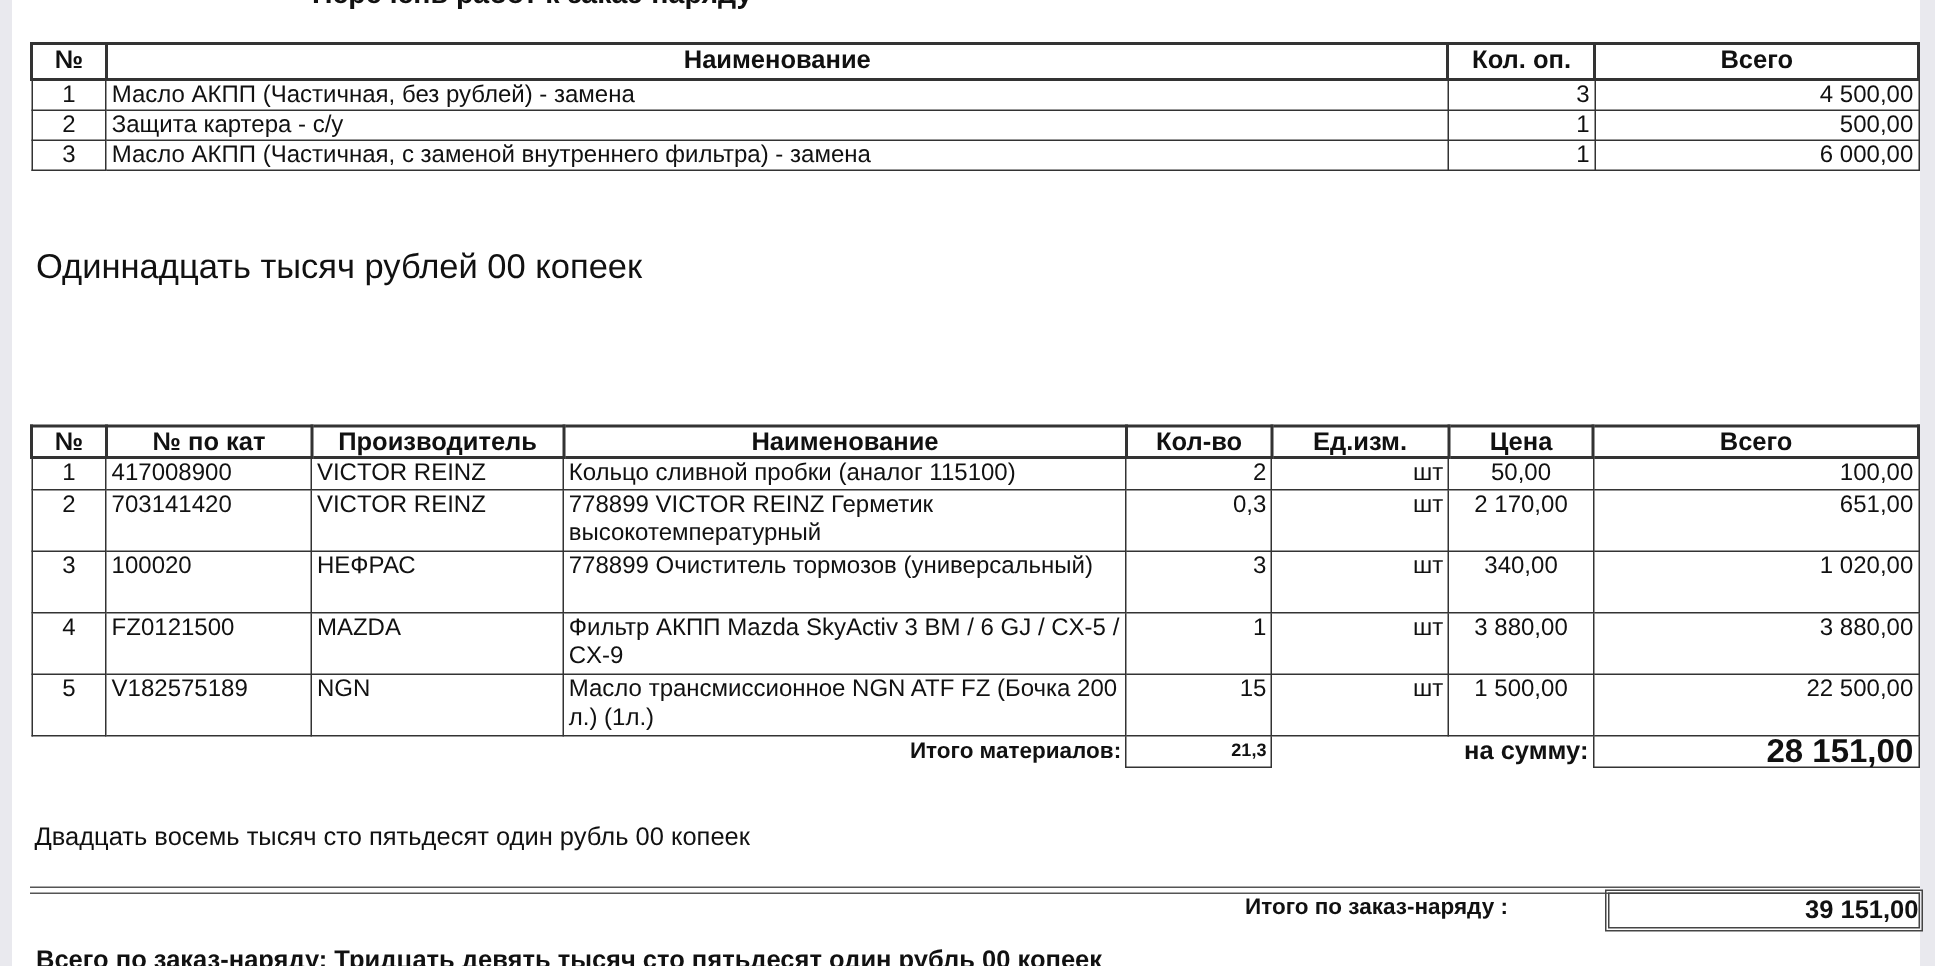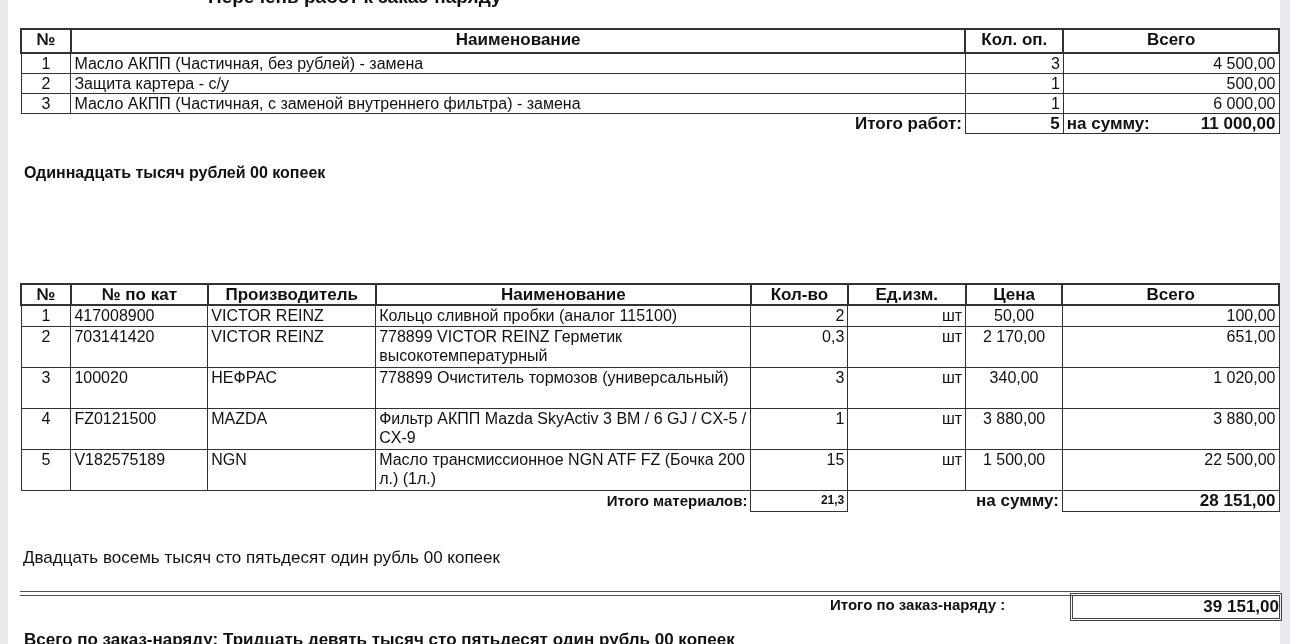--- a/index.html
+++ b/index.html
@@ -18,21 +18,21 @@
   }
   table { border-collapse:collapse; position:absolute; font-size:16px; }
   td, th { border:1px solid #333; padding:0 3px; line-height:19px; vertical-align:top; }
   th { font-weight:bold; text-align:center; font-size:17px; border-width:2px; border-color:#333; }
   .works { left:12px; top:28px; width:1260px; }
   .works th { height:22px; }
   .c { text-align:center; }
   .r { text-align:right; }
   .b { font-weight:bold; }
   .noborder { border:none; }
-  .words1 { position:absolute; left:16px; top:164px; font-size:16px;font-weight:bold; }
+  .words1 { position:absolute; left:16px; top:164px; font-size:23px; }
   .title2 { position:absolute; left:68px; top:233px; font-size:20px; font-weight:bold; white-space:nowrap; }
   .mats { left:12px; top:283px; width:1260px; }
   .mats td { height:20px; }
   .mats tr.tall td { height:40px; }
   .words2 { position:absolute; left:15px; top:548px; font-size:17px; }
   .dbl-line { position:absolute; left:12px; top:591px; width:1260px; height:3px;
     border-top:1px solid #555; border-bottom:1px solid #555; }
   .grand-label { position:absolute; left:822px; top:596px; font-size:15px; font-weight:bold; white-space:nowrap; }
   .grand-box { position:absolute; left:1062px; top:593px; width:206px; height:22px;
     border:3px double #444; text-align:right; font-size:17px; font-weight:bold; line-height:22px; padding-right:0; }
@@ -69,29 +69,20 @@
       <td class="c">2</td>
       <td>Защита картера - с/у</td>
       <td class="r">1</td>
       <td class="r">500,00</td>
     </tr>
     <tr>
       <td class="c">3</td>
       <td>Масло АКПП (Частичная, с заменой внутреннего фильтра) - замена</td>
       <td class="r">1</td>
       <td class="r">6 000,00</td>
-    </tr>
-    <tr>
-      <td class="noborder"></td>
-      <td class="noborder r b" style="font-size:17px">Итого работ:</td>
-      <td class="r b" style="font-size:17px">5</td>
-      <td class="b" style="font-size:17px">
-        <span>на сумму:</span>
-        <span style="float:right">11 000,00</span>
-      </td>
     </tr>
   </tbody>
     </table>
 
   <div class="words1">Одиннадцать тысяч рублей 00 копеек</div>
 
 
   <table class="mats">
     <colgroup>
       <col style="width:50px">
@@ -161,21 +152,21 @@
       <td>Масло трансмиссионное NGN ATF FZ (Бочка 200 л.) (1л.)</td>
       <td class="r">15</td>
       <td class="r">шт</td>
       <td class="c">1 500,00</td>
       <td class="r">22 500,00</td>
     </tr>
     <tr>
       <td class="noborder r b" colspan="4" style="font-size:15px">Итого материалов:</td>
       <td class="r b" style="font-size:12px">21,3</td>
       <td class="noborder r b" colspan="2" style="font-size:17px">на сумму:</td>
-      <td class="r b" style="font-size:17px">28 151,00</td>
+      <td class="r b" style="font-size:22px">28 151,00</td>
     </tr>
   </tbody>
     </table>
 
   <div class="words2">Двадцать восемь тысяч сто пятьдесят один рубль 00 копеек</div>
 
   <div class="dbl-line"></div>
 
   <div class="grand-label">Итого по заказ-наряду :</div>
   <div class="grand-box">39 151,00</div>

